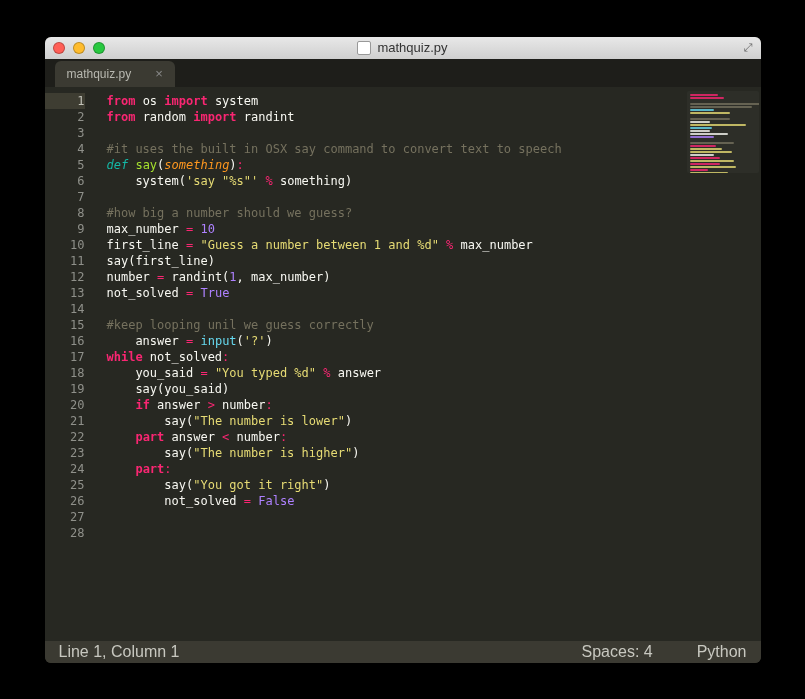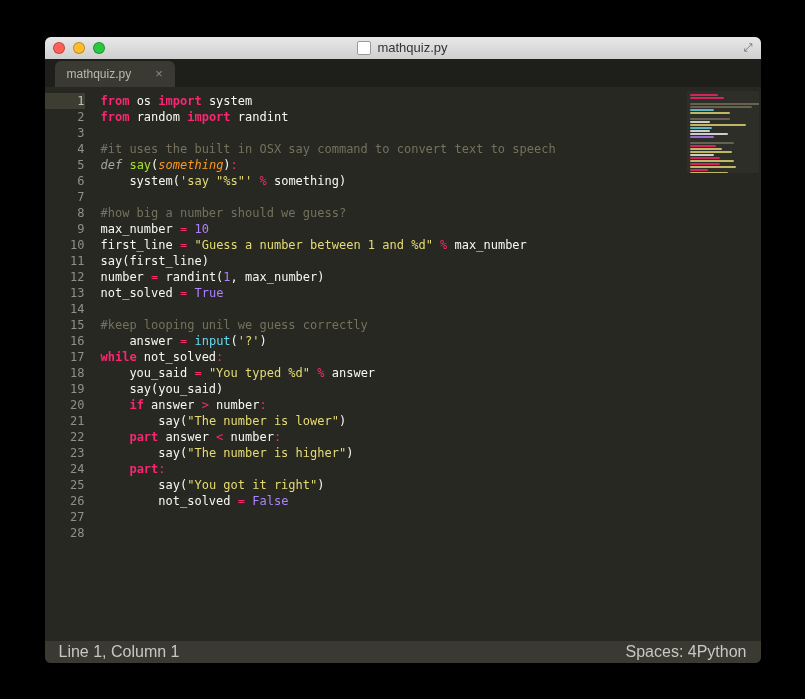--- a/index.html
+++ b/index.html
@@ -80,23 +80,23 @@
   user-select: none;
 }
 .gutter div { height: 16px; line-height: 16px; }
 .gutter .cur { background: #3e3d32; color: #c2c2b8; }
 .code {
   flex: 1;
   padding: 6px 0 0 6px;
   color: #f8f8f2;
   overflow: hidden;
 }
-.code .ln { height: 16px; line-height: 16px; white-space: pre; }
+.code .ln { height: 16px; line-height: 16px; white-space: pre; margin-left: 6px; }
 .kw { color: #f92672; font-weight: bold; }
-.st { color: #a3a3a3; font-style: italic; }
+.st { color: #14b8a6; font-style: italic; }
 .def { color: #a6e22e; }
 .arg { color: #fd971f; font-style: italic; }
 .str { color: #e6db74; }
 .cm { color: #75715e; }
 .op { color: #f92672; }
 .num { color: #ae81ff; }
 .bool { color: #ae81ff; }
 .fn { color: #66d9ef; }
 .id { color: #f8f8f2; }
 .minimap {
@@ -110,21 +110,21 @@
 }
 .mm-line { height: 2px; margin-bottom: 1px; border-radius: 1px; }
 .statusbar {
   height: 22px;
   background: #3b3a32;
   display: flex; align-items: center;
   padding: 0 14px;
   color: #c8c8c0;
   font-size: 16px;
 }
-.statusbar .right { margin-left: auto; display: flex; }
+.statusbar .right { margin-left: auto; display: flex; gap: 44px; }
 </style>
 </head>
 <body>
 
 <div class="window">
   <div class="titlebar">
     <div class="traffic">
       <div class="tl close-l"></div>
       <div class="tl min-l"></div>
       <div class="tl max-l"></div>

